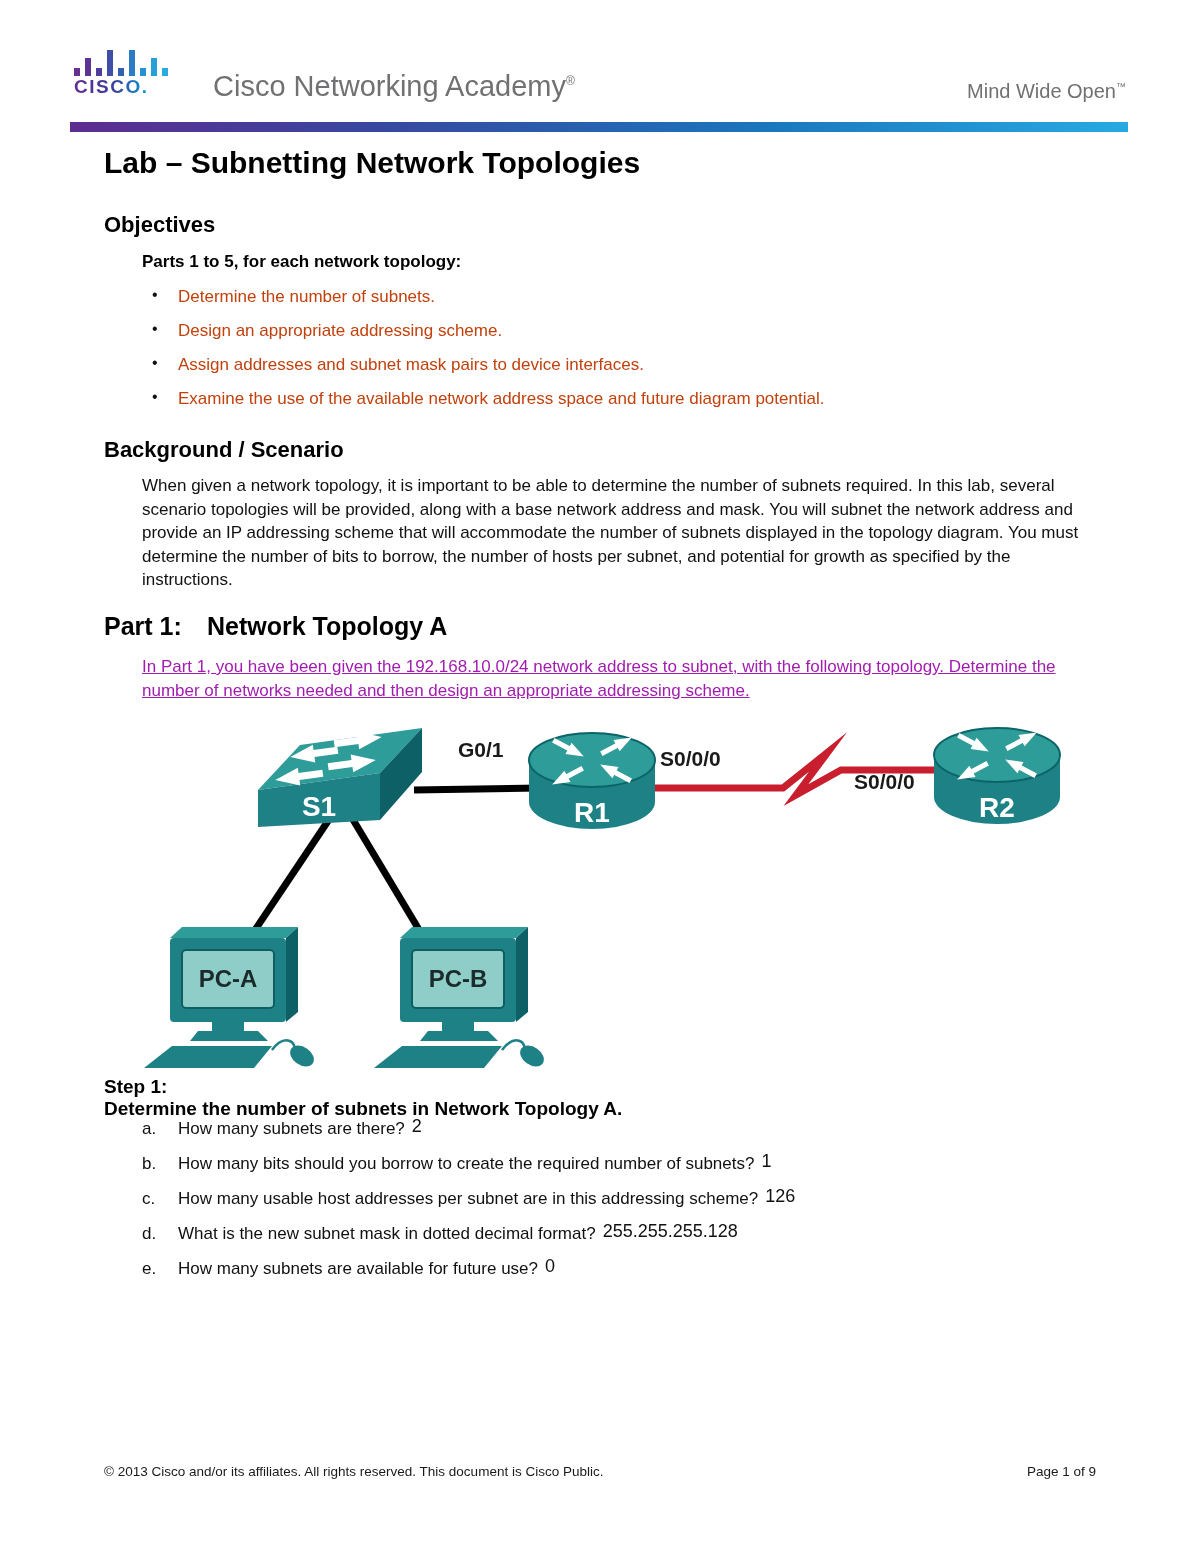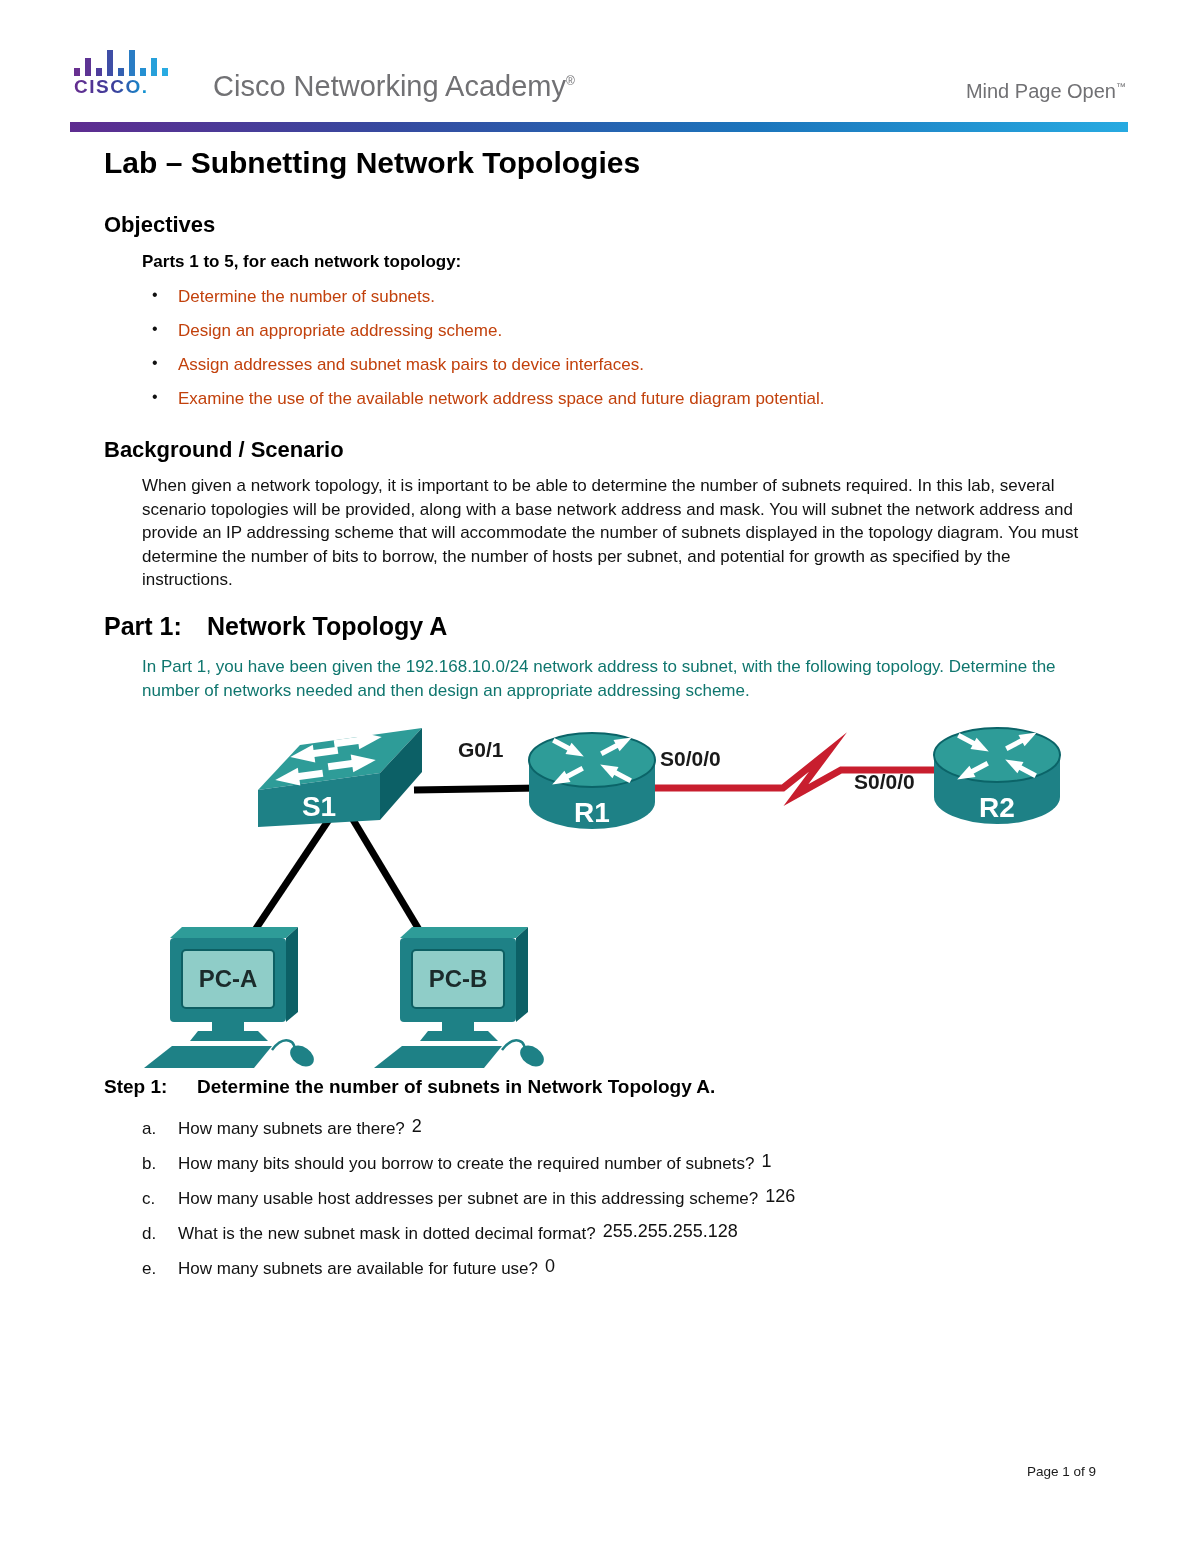--- a/index.html
+++ b/index.html
@@ -23,22 +23,22 @@
   .h2{position:absolute;left:104px;font-size:22px;font-weight:bold;color:#000;}
   .objectives-h{top:212px;}
   .background-h{top:437px;}
   .intro{position:absolute;left:142px;top:252px;font-size:17px;font-weight:bold;color:#000;}
   .bullets{position:absolute;left:150px;top:287px;}
   .bullet-row{position:relative;height:34px;font-size:17px;padding-left:28px;color:#c2410c;}
   .bullet-row::before{content:"•";position:absolute;left:2px;top:-1px;font-size:16px;color:#111;}
   .bg-body{position:absolute;left:142px;top:474px;width:952px;font-size:17px;line-height:23.5px;color:#111;}
   .part-heading{position:absolute;left:104px;top:612px;font-size:25px;font-weight:bold;color:#000;display:flex;align-items:flex-end;}
   .part-heading .lbl{width:103px;flex:none;}
-  .part-body{position:absolute;left:142px;top:655px;width:920px;font-size:17px;line-height:23.5px;color:#0f766e;}
-  .step-heading{position:absolute;left:104px;top:1076px;font-size:19px;font-weight:bold;color:#000;display:flex;}
+  .part-body{position:absolute;left:142px;top:655px;width:920px;font-size:17px;line-height:23.5px;color:#a21caf;text-decoration:underline;}
+  .step-heading{position:absolute;left:104px;top:1076px;font-size:19px;font-weight:bold;color:#000;display:flex;flex-direction:column;}
   .step-heading .lbl{width:93px;flex:none;}
   .questions{position:absolute;left:142px;top:1117px;width:990px;}
   .q-row{display:flex;font-size:17px;color:#111;margin-bottom:12px;line-height:23px;}
   .q-letter{width:36px;flex:none;}
   .q-answer{margin-left:7px;font-size:18px;position:relative;top:-2px;}
 
   
   .topology{position:absolute;left:130px;top:715px;width:970px;height:355px;}
   .dev-label{font-family:"Liberation Sans",sans-serif;font-weight:bold;fill:#ffffff;font-size:28px;text-anchor:middle;}
   .pc-label{font-family:"Liberation Sans",sans-serif;font-weight:bold;fill:#1b2b2b;font-size:24px;text-anchor:middle;}
@@ -59,21 +59,21 @@
     <rect x="22" y="22" width="6" height="8" fill="#4e3d9c"></rect>
     <rect x="33" y="4" width="6" height="26" fill="#3f4ea6"></rect>
     <rect x="44" y="22" width="6" height="8" fill="#3360b1"></rect>
     <rect x="55" y="4" width="6" height="26" fill="#2a7cc4"></rect>
     <rect x="66" y="22" width="6" height="8" fill="#2590d2"></rect>
     <rect x="77" y="12" width="6" height="18" fill="#27a0da"></rect>
     <rect x="88" y="22" width="6" height="8" fill="#29abe2"></rect>
   </svg>
   <div class="cisco-word">CISCO.</div>
   <div class="academy"><span>Cisco Networking Academy</span><sup>®</sup></div>
-  <div class="tagline"><span>Mind Page Open</span><sup>™</sup></div>
+  <div class="tagline"><span>Mind Wide Open</span><sup>™</sup></div>
   <div class="grad-bar"></div>
 
   <div class="doc-title">Lab – Subnetting Network Topologies</div>
 
   <div class="h2 objectives-h">Objectives</div>
   <div class="intro">Parts 1 to 5, for each network topology:</div>
 
   <div class="bullets">
     <div class="bullet-row">Determine the number of subnets.</div>
     <div class="bullet-row">Design an appropriate addressing scheme.</div>
@@ -177,15 +177,16 @@
     <div class="q-row">
       <span class="q-letter">d.</span>
       <span class="q-body"><span>What is the new subnet mask in dotted decimal format?</span><span class="q-answer">255.255.255.128</span></span>
     </div>
     <div class="q-row">
       <span class="q-letter">e.</span>
       <span class="q-body"><span>How many subnets are available for future use?</span><span class="q-answer">0</span></span>
     </div>
   </div>
 
+  <div class="footer-copy">© 2013 Cisco and/or its affiliates. All rights reserved. This document is Cisco Public.</div>
   <div class="footer-page">Page 1 of 9</div>
 
 </div>
 
 </body></html>

